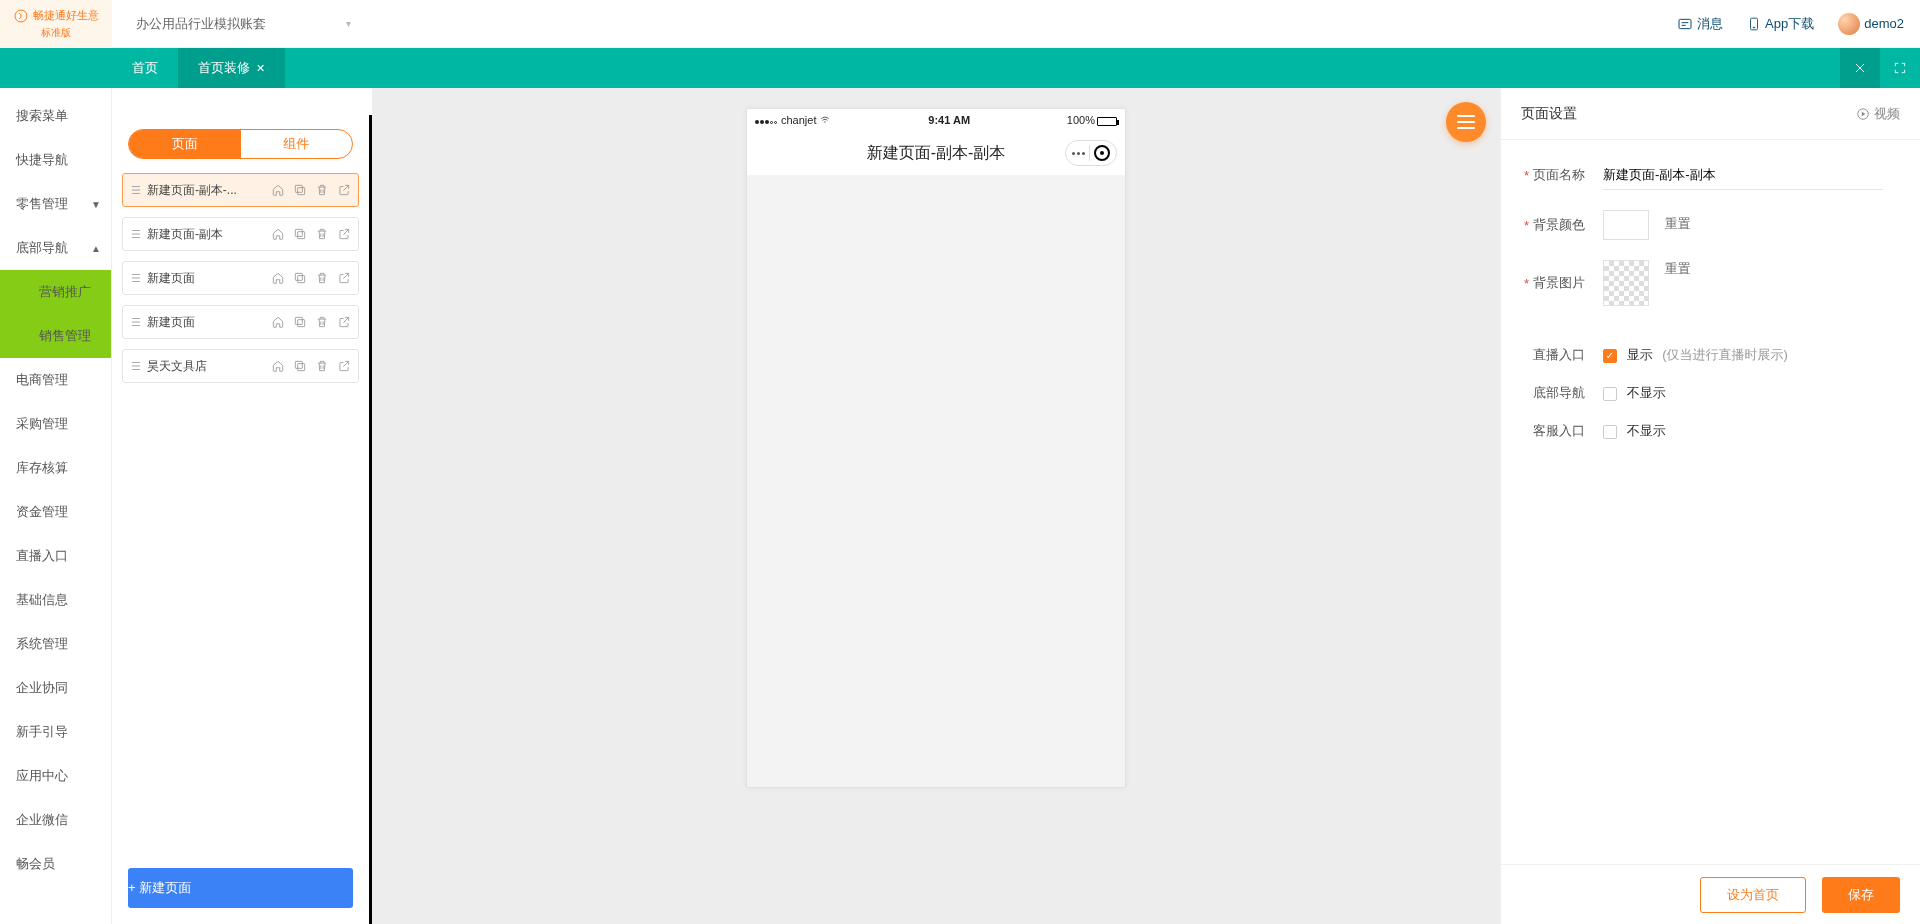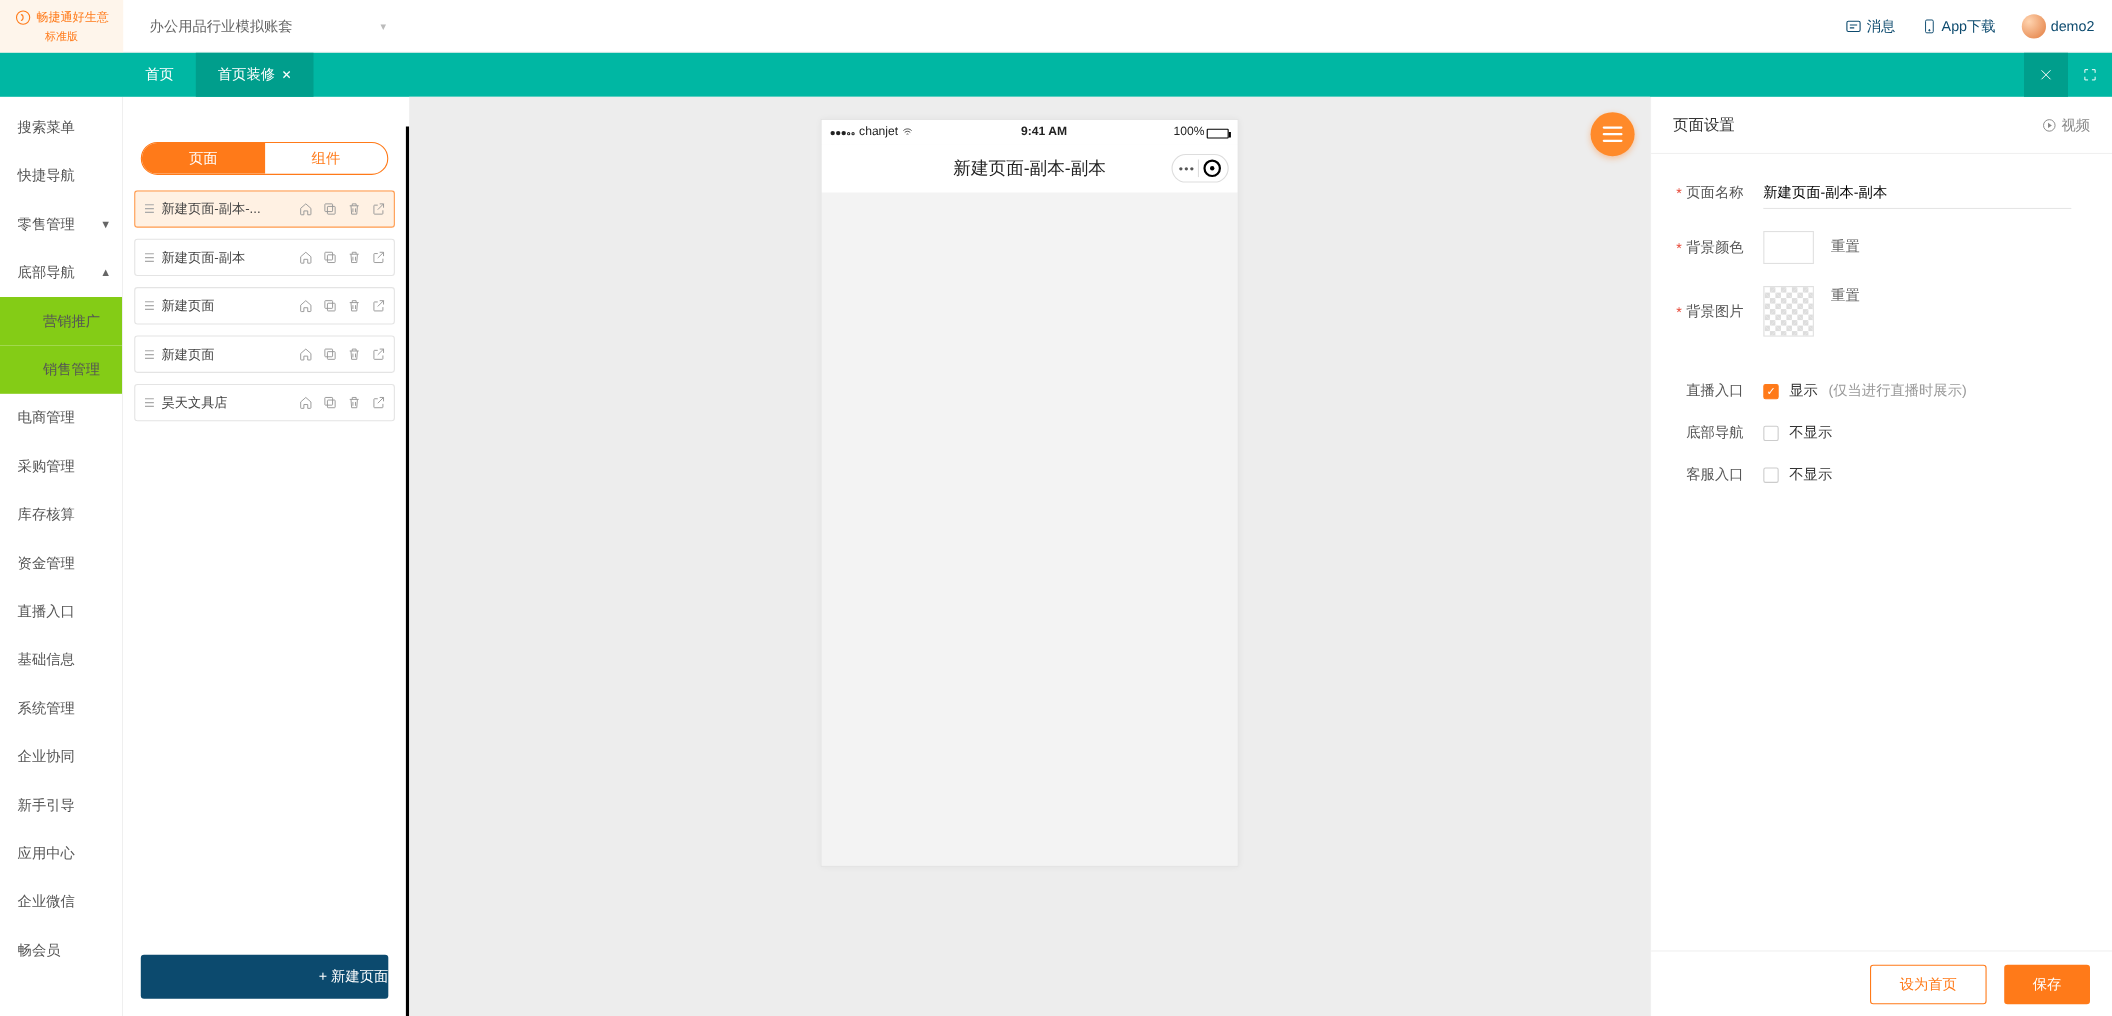--- a/index.html
+++ b/index.html
@@ -49,21 +49,21 @@
 .pill { flex: 1; display: flex; align-items: center; justify-content: center; cursor: pointer; color: #ff7a19; }
 .pill.active { background: #ff7a19; color: #fff; }
 .page-list { flex: 1; overflow: auto; padding: 0 10px; }
 .page-item { height: 34px; border: 1px solid #e4e4e4; border-radius: 3px; margin-bottom: 10px; display: flex; align-items: center; padding: 0 6px 0 8px; gap: 6px; cursor: pointer; background: #fff; }
 .page-item.selected { border-color: #ff9a4d; background: #fff1e3; }
 .page-item .handle { color: #aaa; font-size: 11px; }
 .page-item .pname { flex: 1; font-size: 12px; color: #444; white-space: nowrap; overflow: hidden; text-overflow: ellipsis; }
 .page-item .picons { display: flex; gap: 6px; }
 .page-item .pi { width: 16px; height: 16px; color: #999; cursor: pointer; display: flex; align-items: center; justify-content: center; }
 .page-item .pi svg { width: 14px; height: 14px; }
-.leftcol .newbtn { margin: auto 16px 16px 16px; height: 40px; background: #0c4a6e; color: #fff; border-radius: 3px; display: flex; align-items: center; justify-content: flex-end; cursor: pointer; }
+.leftcol .newbtn { margin: auto 16px 16px 16px; height: 40px; background: #3b82f6; color: #fff; border-radius: 3px; display: flex; align-items: center; justify-content: flex-start; cursor: pointer; }
 
 
 .canvas { flex: 1; background: #ededed; position: relative; display: flex; align-items: flex-start; justify-content: center; padding-top: 20px; }
 .phone { width: 380px; height: 680px; background: #f3f3f3; border: 1px solid #e2e2e2; box-shadow: 0 0 6px rgba(0,0,0,.05); display: flex; flex-direction: column; }
 .statusbar { height: 22px; background: #fff; display: flex; align-items: center; justify-content: space-between; padding: 0 8px; font-size: 11px; color: #222; }
 .statusbar .sb-left { display: flex; align-items: center; gap: 3px; }
 .dots span { width: 4px; height: 4px; border-radius: 50%; background: #222; display: inline-block; margin-right: 1px; }
 .dots span.hollow { background: transparent; border: 1px solid #222; width: 3px; height: 3px; }
 .battery { display: flex; align-items: flex-end; gap: 2px; }
 .battcase { width: 20px; height: 9px; border: 1px solid #000; border-radius: 1px; position: relative; }

